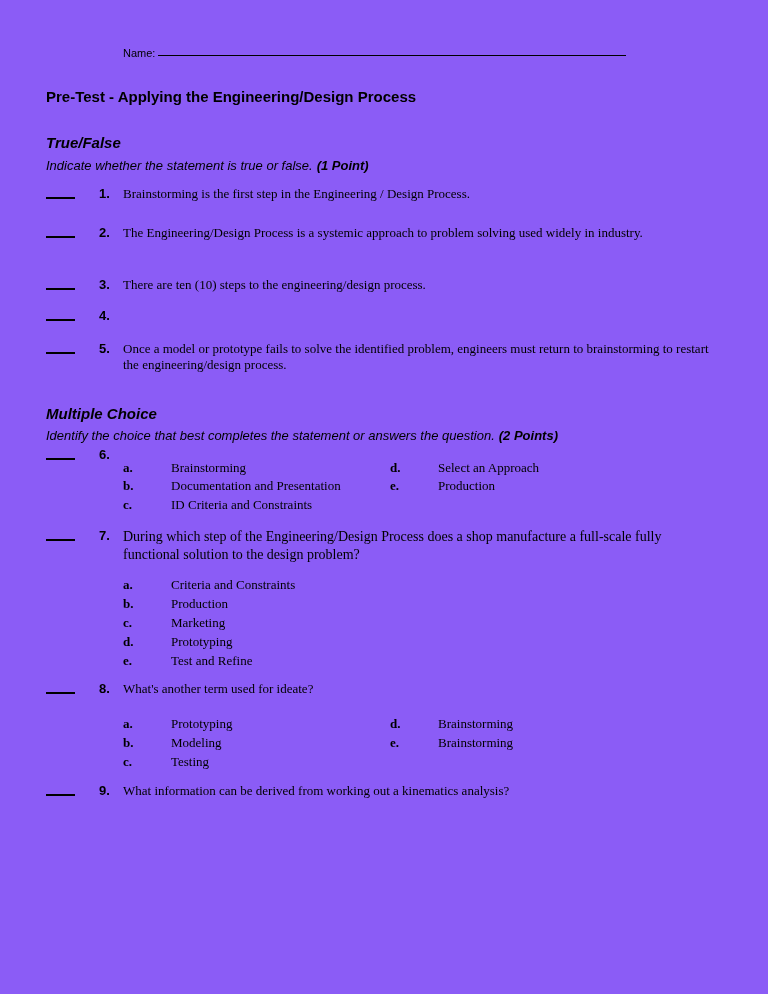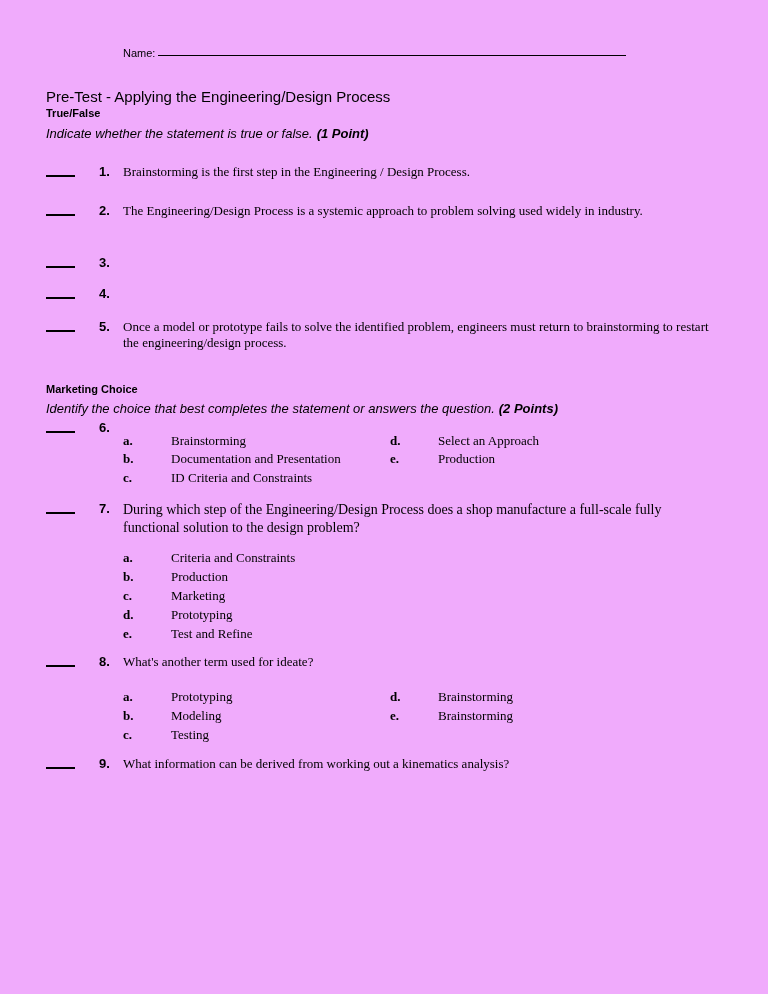--- a/index.html
+++ b/index.html
@@ -2,44 +2,44 @@
 <html><head>
 <meta charset="utf-8">
 <style>
   * { margin: 0; padding: 0; box-sizing: border-box; }
   html, body { background: #ffffff; }
   .page {
     position: relative;
     width: 768px;
     height: 994px;
     margin: 0 auto;
-    background: #f0abfc;
+    background: #8b5cf6;
     color: #000000;
     font-family: "Liberation Sans", "DejaVu Sans", sans-serif;
     font-size: 13px;
     line-height: 1.25;
     padding: 44px 48px 0 46px;
     overflow: hidden;
   }
   
   .name-row { margin-left: 77px; margin-bottom: 28px; }
   .name-label { font-size: 11px; vertical-align: bottom; }
   .name-line {
     display: inline-block;
     width: 468px;
     height: 12px;
     border-bottom: 1px solid #000;
     margin-left: 3px;
   }
   
-  .doc-title { font-size: 15px; font-weight: normal; }
-  .section-heading { font-size: 11px; font-weight: bold; margin-bottom: 5px; }
+  .doc-title { font-size: 15px; font-weight: bold; margin-bottom: 27px; }
+  .section-heading { font-size: 15px; font-weight: bold; margin-bottom: 5px; font-style: italic; }
   .instructions { font-style: italic; }
   .instructions .points { font-weight: bold; margin-left: 4px; }
-  .instr-tf { margin-bottom: 22px; }
+  .instr-tf { margin-bottom: 12px; }
   .instr-mc { margin-bottom: 2px; }
   
   .question { display: flex; align-items: flex-start; }
   .blank {
     display: inline-block;
     width: 29px;
     height: 13px;
     border-bottom: 2px solid #000;
     margin-right: 24px;
     flex: none;
@@ -82,36 +82,39 @@
     <span class="blank"></span>
     <span class="qnum">2.</span>
     <div class="qbody">
         <div class="qtext">The Engineering/Design Process is a systemic approach to problem solving used widely in industry.</div>
       </div>
   </div>
 
   <div class="question" style="margin-bottom:15px">
     <span class="blank"></span>
     <span class="qnum">3.</span>
+    <div class="qbody">
+        <div class="qtext">There are ten (10) steps to the engineering/design process.</div>
+      </div>
   </div>
 
   <div class="question" style="margin-bottom:17px">
     <span class="blank"></span>
     <span class="qnum">4.</span>
   </div>
 
   <div class="question" style="margin-bottom:31px">
     <span class="blank"></span>
     <span class="qnum">5.</span>
     <div class="qbody">
         <div class="qtext">Once a model or prototype fails to solve the identified problem, engineers must return to brainstorming to restart the engineering/design process.</div>
       </div>
   </div>
 
-  <h2 class="section-heading">Marketing Choice</h2>
+  <h2 class="section-heading">Multiple Choice</h2>
   <p class="instructions instr-mc"><span>Identify the choice that best completes the statement or answers the question.</span><span class="points">(2 Points)</span></p>
 
   <div class="question" style="margin-bottom:13px">
     <span class="blank"></span>
     <span class="qnum">6.</span>
     <div class="qbody">
       <div class="choices">
         <div class="ccol ccol-1">
           <div class="choice">
               <span class="cletter">a.</span>

